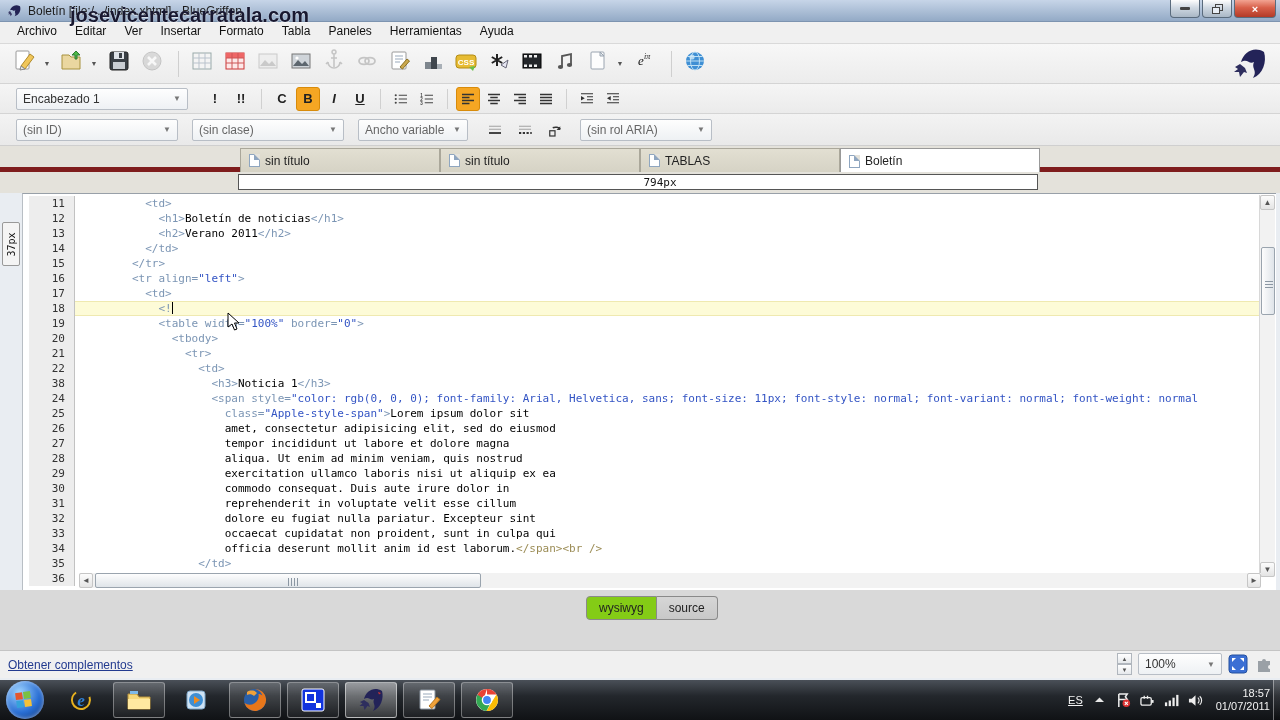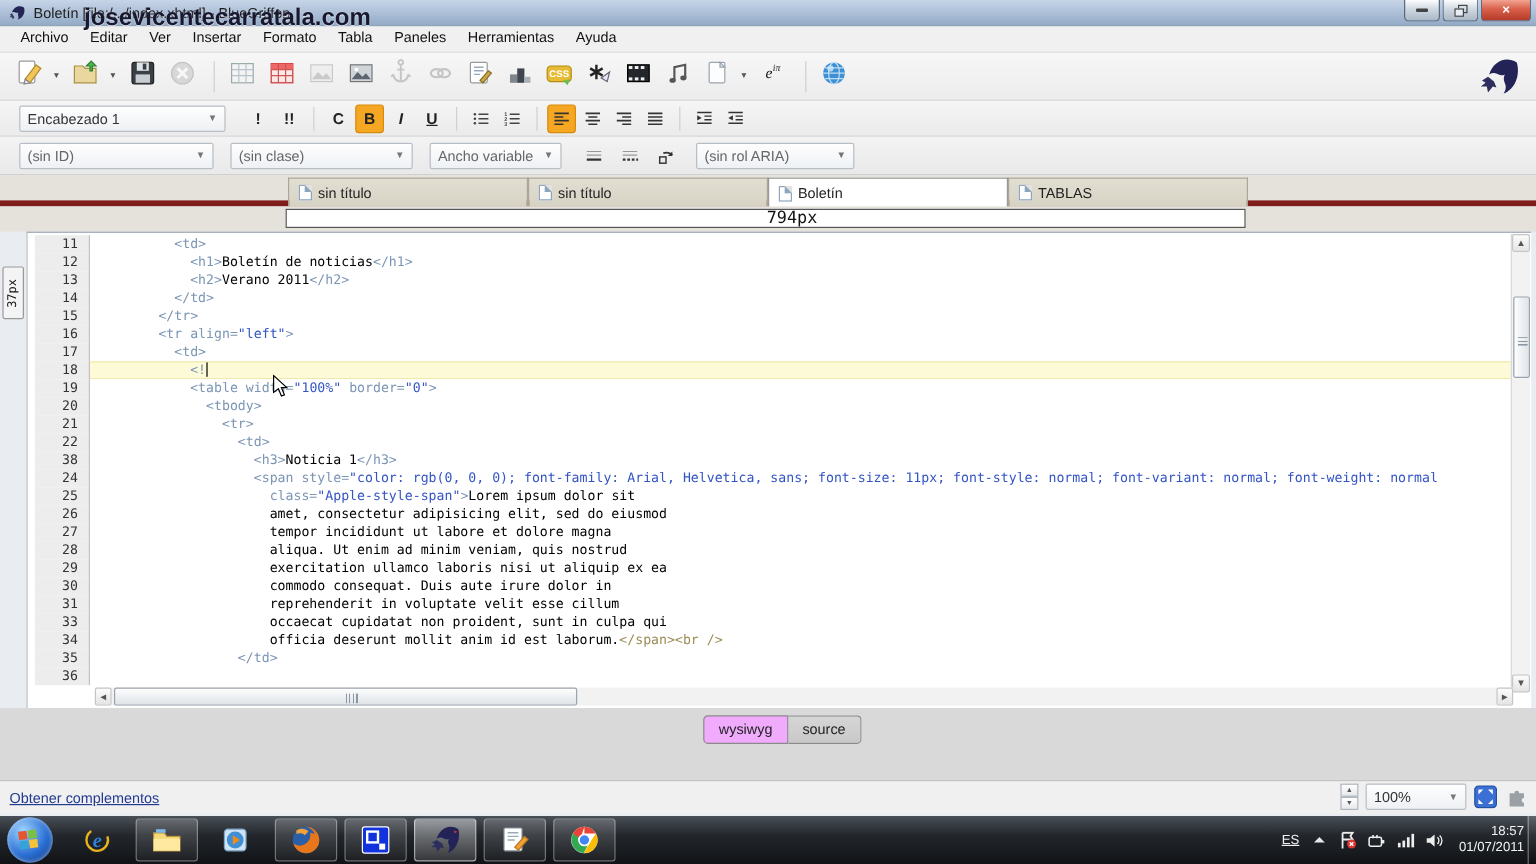--- a/index.html
+++ b/index.html
@@ -67,21 +67,21 @@
   .tabs { position:absolute; left:240px; top:2px; display:flex; height:24px; }
   .tab { width:200px; display:flex; align-items:center; padding-left:8px; font-size:12px; color:#222;
     background:linear-gradient(#e2dfd2,#d6d3c5); border:1px solid #aaa79a; border-bottom:none; }
   .tab.active { background:#fff; height:25px; border-color:#999; }
   .tabpage { width:11px; height:13px; background:#fff; border:1px solid #8fa6c0; margin-right:5px; position:relative; }
   .tabpage:after { content:""; position:absolute; right:-1px; top:-1px; border:3px solid; border-color:#e4e2db #e4e2db #8fa6c0 #8fa6c0; }
 
   
   .rulerrow { position:absolute; left:0; top:172px; right:0; height:21px; background:#e4e2db; }
   .hruler { position:absolute; left:238px; top:2px; width:800px; height:16px; background:#fff;
-    border:1px solid #555; font-family:"DejaVu Sans Mono",monospace; font-size:14px; color:#111;
+    border:1px solid #555; font-family:"DejaVu Sans Mono",monospace; font-size:11px; color:#111;
     display:flex; align-items:center; justify-content:center;padding-left:44px; }
   .vruler { position:absolute; left:2px; top:222px; width:18px; height:44px; background:#f4f4f4;
     border:1px solid #999; border-radius:2px; display:flex; align-items:center; justify-content:center; }
   .vruler span { transform:rotate(-90deg); font-family:"DejaVu Sans Mono",monospace; font-size:10px; color:#111; white-space:nowrap; }
 
   
   .editor { position:absolute; left:22px; top:193px; width:1254px; height:397px; background:#fff;
     border-top:1px solid #98a0a8; border-left:1px solid #b8bec4; overflow:hidden; }
   .codelines { position:absolute; left:0; top:2px; right:17px; }
   .cl { display:flex; height:15px; line-height:15px; font-family:"DejaVu Sans Mono",monospace; font-size:11px; white-space:pre; }
@@ -107,21 +107,21 @@
   .hthumb .grip { width:12px; height:8px; left:50%; top:4px;
     background:repeating-linear-gradient(90deg,#8b97a3 0 1px, transparent 1px 3px); }
 
   
   .cursor { position:absolute; left:227px; top:312px; z-index:40; pointer-events:none; }
 
   
   .belowband { position:absolute; left:0; top:590px; right:0; height:60px; background:#d9d9d9; }
   .toggle { position:absolute; left:586px; top:6px; display:flex; }
   .tg { height:24px; padding:0 12px; display:flex; align-items:center; font-size:12px; color:#222;
-    border:1px solid #8a8a8a; background:#f0abfc; }
+    border:1px solid #8a8a8a; background:#84cc16; }
   .tg:first-child { border-radius:4px 0 0 4px; }
   .tg:last-child { border-radius:0 4px 4px 0; border-left:none; background:linear-gradient(#d6d6d6,#c8c8c8); }
 
   
   .statusbar { position:absolute; left:0; top:650px; right:0; height:28px; background:#f0f0f0;
     border-top:1px solid #c4c4c4; display:flex; align-items:center; padding:0 8px; }
   .addons { font-size:12px; color:#223a8f; text-decoration:underline; }
   .sb-right { position:absolute; right:6px; top:2px; display:flex; align-items:center; gap:6px; }
   .spinner { display:flex; flex-direction:column; }
   .spinner div { width:15px; height:11px; border:1px solid #b0b6bd; background:linear-gradient(#fff,#e6e9ec);
@@ -447,27 +447,27 @@
   <div class="tabstrip">
       <div class="tabs" id="tabs">
         <div class="tab">
           <span class="tabpage"></span>
           <span>sin título</span>
         </div>
         <div class="tab">
           <span class="tabpage"></span>
           <span>sin título</span>
         </div>
+        <div class="tab">
+          <span class="tabpage"></span>
+          <span>TABLAS</span>
+        </div>
         <div class="tab active">
           <span class="tabpage"></span>
           <span>Boletín</span>
-        </div>
-        <div class="tab">
-          <span class="tabpage"></span>
-          <span>TABLAS</span>
         </div>
       </div>
     </div>
 
   <div class="rulerrow">
     <div class="hruler">
         <span>794px</span>
       </div>
   </div>
   <div class="vruler">
@@ -490,20 +490,21 @@
         <div class="cl"><span class="ln">22</span><span class="code"><span class="sg-t">                  &lt;td&gt;</span></span></div>
         <div class="cl"><span class="ln">38</span><span class="code"><span class="sg-t">                    &lt;h3&gt;</span><span class="sg-x">Noticia 1</span><span class="sg-t">&lt;/h3&gt;</span></span></div>
         <div class="cl"><span class="ln">24</span><span class="code"><span class="sg-t">                    &lt;span style=</span><span class="sg-v">"color: rgb(0, 0, 0); font-family: Arial, Helvetica, sans; font-size: 11px; font-style: normal; font-variant: normal; font-weight: normal</span></span></div>
         <div class="cl"><span class="ln">25</span><span class="code"><span class="sg-t">                      class=</span><span class="sg-v">"Apple-style-span"</span><span class="sg-t">&gt;</span><span class="sg-x">Lorem ipsum dolor sit</span></span></div>
         <div class="cl"><span class="ln">26</span><span class="code"><span class="sg-x">                      amet, consectetur adipisicing elit, sed do eiusmod</span></span></div>
         <div class="cl"><span class="ln">27</span><span class="code"><span class="sg-x">                      tempor incididunt ut labore et dolore magna</span></span></div>
         <div class="cl"><span class="ln">28</span><span class="code"><span class="sg-x">                      aliqua. Ut enim ad minim veniam, quis nostrud</span></span></div>
         <div class="cl"><span class="ln">29</span><span class="code"><span class="sg-x">                      exercitation ullamco laboris nisi ut aliquip ex ea</span></span></div>
         <div class="cl"><span class="ln">30</span><span class="code"><span class="sg-x">                      commodo consequat. Duis aute irure dolor in</span></span></div>
         <div class="cl"><span class="ln">31</span><span class="code"><span class="sg-x">                      reprehenderit in voluptate velit esse cillum</span></span></div>
+        <div class="cl"><span class="ln">32</span><span class="code"><span class="sg-x">                      dolore eu fugiat nulla pariatur. Excepteur sint</span></span></div>
         <div class="cl"><span class="ln">33</span><span class="code"><span class="sg-x">                      occaecat cupidatat non proident, sunt in culpa qui</span></span></div>
         <div class="cl"><span class="ln">34</span><span class="code"><span class="sg-x">                      officia deserunt mollit anim id est laborum.</span><span class="sg-o">&lt;/span&gt;</span><span class="sg-o">&lt;br /&gt;</span></span></div>
         <div class="cl"><span class="ln">35</span><span class="code"><span class="sg-t">                  &lt;/td&gt;</span></span></div>
         <div class="cl"><span class="ln">36</span><span class="code"></span></div>
       </div>
     <div class="vscroll">
       <div class="sbtn">▲</div>
       <div class="vthumb">
           <span class="grip"></span>
         </div>

